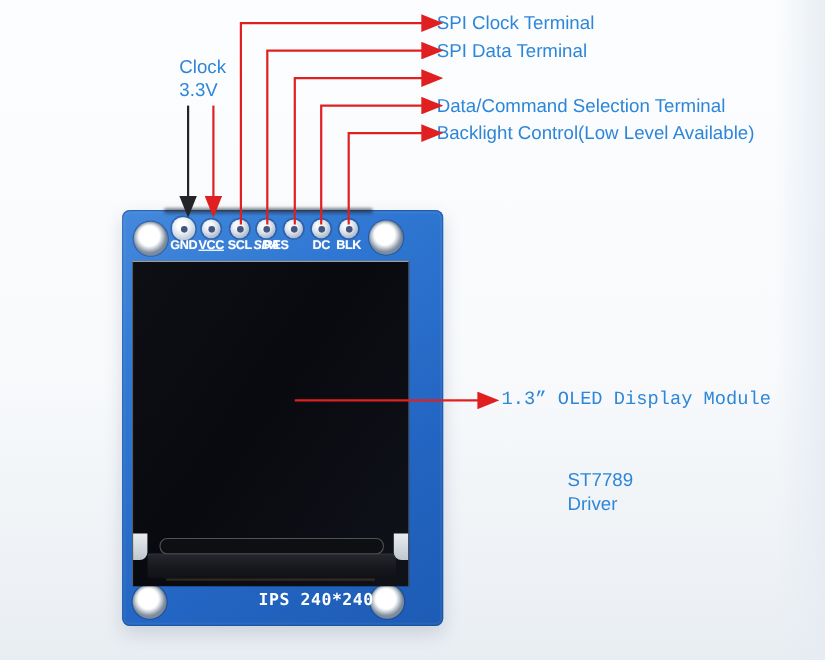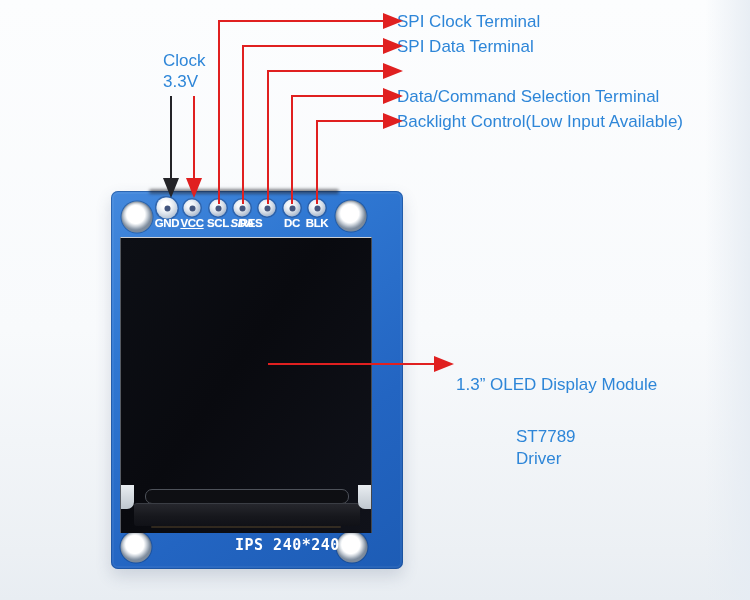--- a/index.html
+++ b/index.html
@@ -23,21 +23,21 @@
     white-space: nowrap;
     line-height: 21px;
   }
   .vcenter { transform: translateY(-50%); }
   .t0 { left: 397px; top: 21px; }
   .t1 { left: 397px; top: 46px; }
   .t2 { left: 397px; top: 71px; }
   .t3 { left: 397px; top: 96px; }
   .t4 { left: 397px; top: 121px; }
   .input-label  { left: 163px; top: 50px; }
-  .display-label{ left: 456px; top: 384px; }
+  .display-label{ left: 456px; top: 364px; font-family: Liberation Mono, monospace; }
   .driver-label { left: 516px; top: 426px; line-height: 22px; }
 
   
   .lines {
     position: absolute;
     left: 0; top: 0;
     z-index: 5;
   }
 
   
@@ -187,21 +187,21 @@
   </svg>
 
   <div class="ann input-label">
     <div>Clock</div>
     <div>3.3V</div>
   </div>
 
   <div class="ann vcenter t0">SPI Clock Terminal</div>
   <div class="ann vcenter t1">SPI Data Terminal</div>
   <div class="ann vcenter t3">Data/Command Selection Terminal</div>
-  <div class="ann vcenter t4">Backlight Control(Low Input Available)</div>
+  <div class="ann vcenter t4">Backlight Control(Low Level Available)</div>
 
   <div class="ann vcenter display-label">1.3”  OLED Display Module</div>
 
   <div class="ann driver-label">
     <div>ST7789</div>
     <div>Driver</div>
   </div>
 
   <div class="pcb">
     <div class="edge-smudge"></div>

